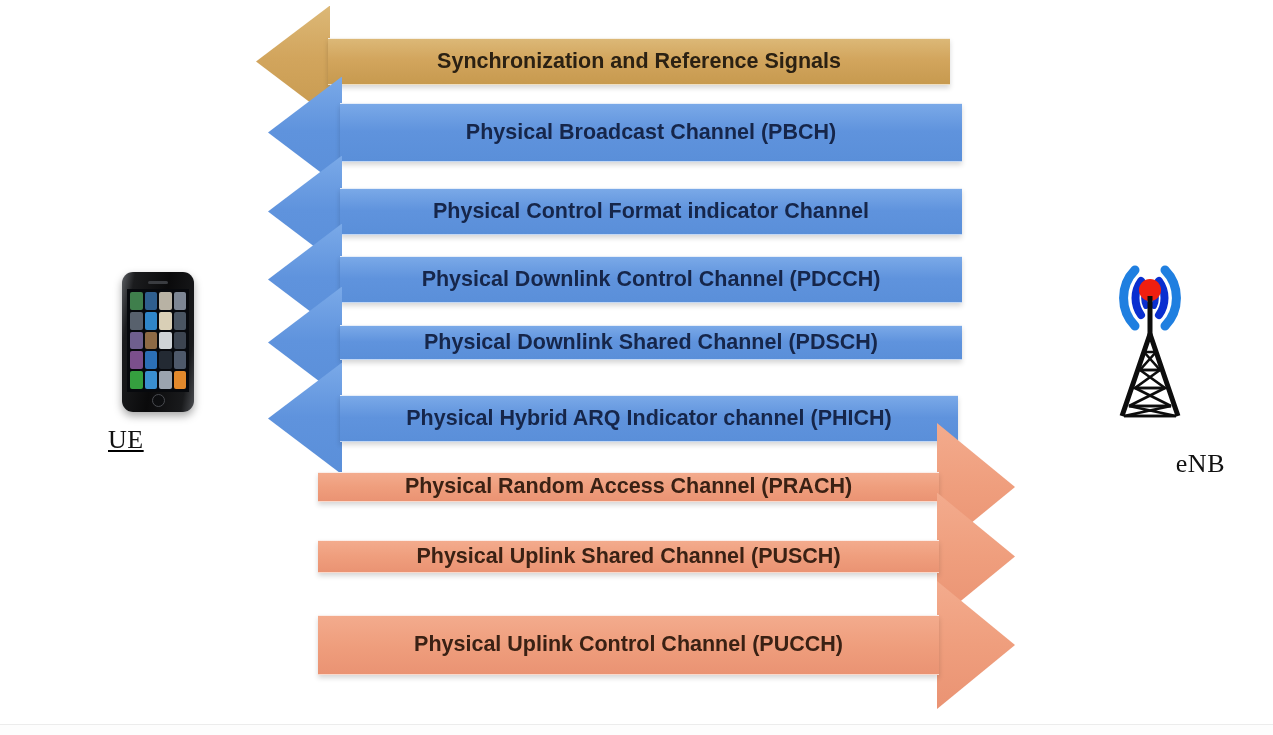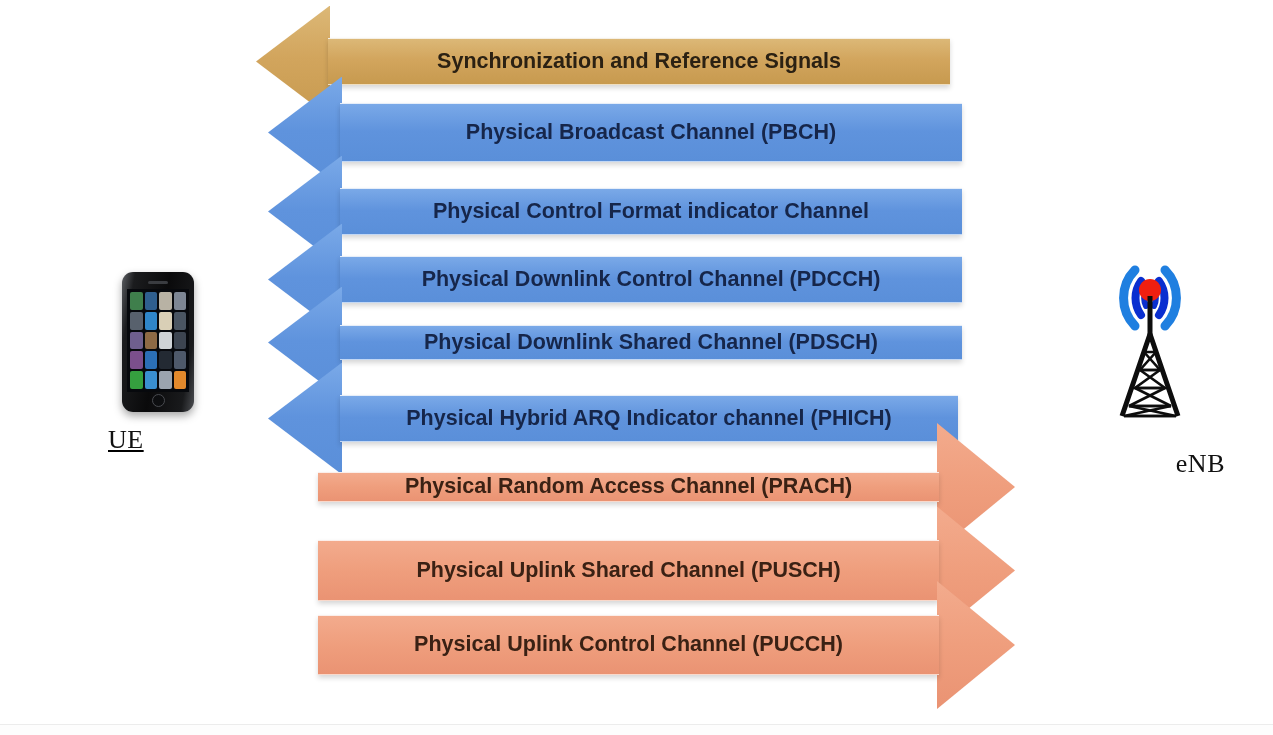--- a/index.html
+++ b/index.html
@@ -292,21 +292,21 @@
     <span class="band"></span>
     <span class="label" style="padding-left:72px;">Physical Hybrid ARQ Indicator channel (PHICH)</span>
   </div>
 
   <div class="arrow arrow-right salmon" style="left:318px; top:472px; width:697px; height:30px;">
     <span class="head"></span>
     <span class="band"></span>
     <span class="label" style="padding-right:76px;">Physical Random Access Channel (PRACH)</span>
   </div>
 
-  <div class="arrow arrow-right salmon" style="left:318px; top:540px; width:697px; height:61px;">
+  <div class="arrow arrow-right salmon" style="left:318px; top:540px; width:697px; height:33px;">
     <span class="head"></span>
     <span class="band"></span>
     <span class="label" style="padding-right:76px;">Physical Uplink Shared Channel (PUSCH)</span>
   </div>
 
   <div class="arrow arrow-right salmon" style="left:318px; top:615px; width:697px; height:60px;">
     <span class="head"></span>
     <span class="band"></span>
     <span class="label" style="padding-right:76px;">Physical Uplink Control Channel (PUCCH)</span>
   </div>

